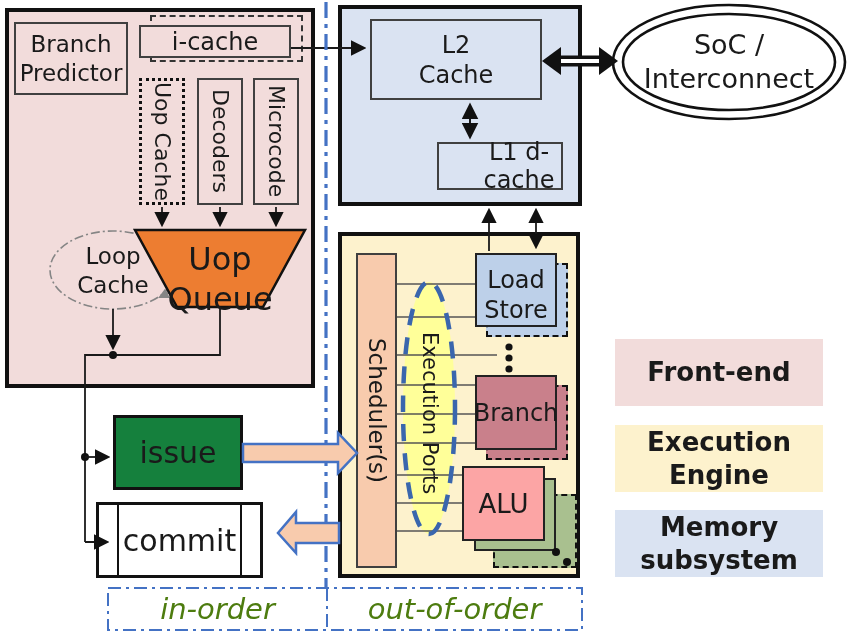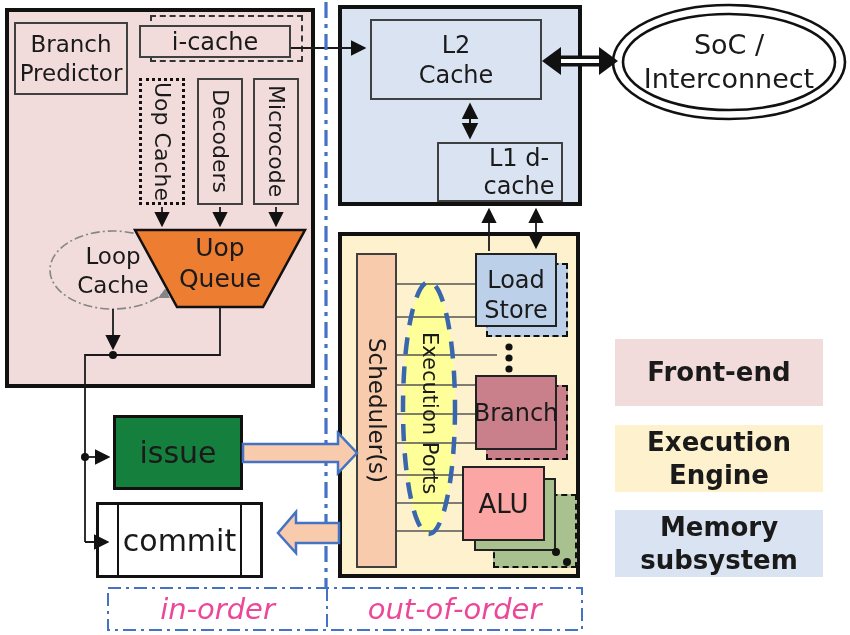--- a/index.html
+++ b/index.html
@@ -17,49 +17,49 @@
   
   .bp{left:14px;top:22px;width:114px;height:73px;border:2px solid #404040;font-size:23px;}
   .icache-ghost{left:150px;top:15px;width:153px;height:47px;border:2px dashed #333;}
   .icache{left:139px;top:25px;width:152px;height:33px;background:#f2dcdb;border:2px solid #404040;font-size:24px;}
   .vcol{width:46px;height:127px;top:78px;border:2px solid #404040;font-size:22px;}
   .vtext{writing-mode:vertical-rl;}
   .uopcache{left:139px;border:3px dotted #111;}
   .decoders{left:197px;}
   .microcode{left:253px;}
   .loopcache-label{left:68px;top:241px;width:90px;height:60px;font-size:23px;z-index:10;}
-  .uopqueue-label{left:174px;top:232px;width:92px;height:62px;font-size:25px;z-index:10;align-items:center;}
+  .uopqueue-label{left:174px;top:248px;width:92px;height:62px;font-size:32px;z-index:10;align-items:center;}
   
   .issue{left:113px;top:415px;width:130px;height:75px;background:#15803d;border:3px solid #111;font-size:30px;text-align:right;}
   .commit{left:96px;top:502px;width:167px;height:76px;background:#fff;border:3px solid #111;font-size:30px;}
   .commit .innerline{position:absolute;top:0;bottom:0;width:2px;background:#111;}
   
   .l2{left:370px;top:19px;width:172px;height:81px;border:2px solid #404040;font-size:24px;}
-  .l1{left:437px;top:142px;width:126px;height:60px;border:2px solid #404040;font-size:24px;padding-left:38px;}
+  .l1{left:437px;top:142px;width:126px;height:48px;border:2px solid #404040;font-size:24px;padding-left:38px;}
   
   .scheduler{left:356px;top:253px;width:41px;height:315px;background:#f8cbad;border:2px solid #404040;font-size:23px;z-index:2;}
   .ports-label{left:407px;top:287px;width:46px;height:252px;font-size:21px;z-index:10;}
   .unit{border:2px solid #222;font-size:24px;z-index:3;}
   .ghost{border:2px dashed #111;z-index:2;}
   .ls-ghost{left:486px;top:263px;width:82px;height:74px;background:#bdd0e9;}
   .ls{left:475px;top:253px;width:82px;height:74px;background:#bdd0e9;align-items:flex-end;}
   .br-ghost{left:486px;top:385px;width:82px;height:75px;background:#c9808b;}
   .br{left:475px;top:375px;width:82px;height:75px;background:#c9808b;}
   .alu-ghost{left:493px;top:494px;width:84px;height:74px;background:#a9c08f;}
   .alu-mid{left:474px;top:478px;width:82px;height:73px;background:#a9c08f;border:2px solid #222;z-index:2;}
   .alu{left:462px;top:466px;width:83px;height:75px;background:#fca5a5;font-size:26px;}
   
   .soc-label{left:629px;top:28px;width:200px;height:68px;font-size:27px;z-index:10;}
   
   .legend{left:615px;width:208px;height:67px;font-size:26px;line-height:1.3;font-weight:bold;}
   .legend.fe{top:339px;background:#f2dcdb;}
   .legend.ee{top:425px;background:#fdf2cd;}
   .legend.ms{top:510px;background:#dae3f2;}
   
-  .footer-label{top:589px;height:40px;font-size:29px;font-style:italic;color:#ec4899;z-index:10;}
+  .footer-label{top:589px;height:40px;font-size:29px;font-style:italic;color:#4d7c0f;z-index:10;}
   .inorder{left:108px;width:219px;}
   .outoforder{left:327px;width:255px;}
   svg.overlay{position:absolute;left:0;top:0;z-index:5;pointer-events:none;}
 </style>
 </head>
 <body>
 
 <div class="canvas">
 
   <div class="abs frontend"></div>

